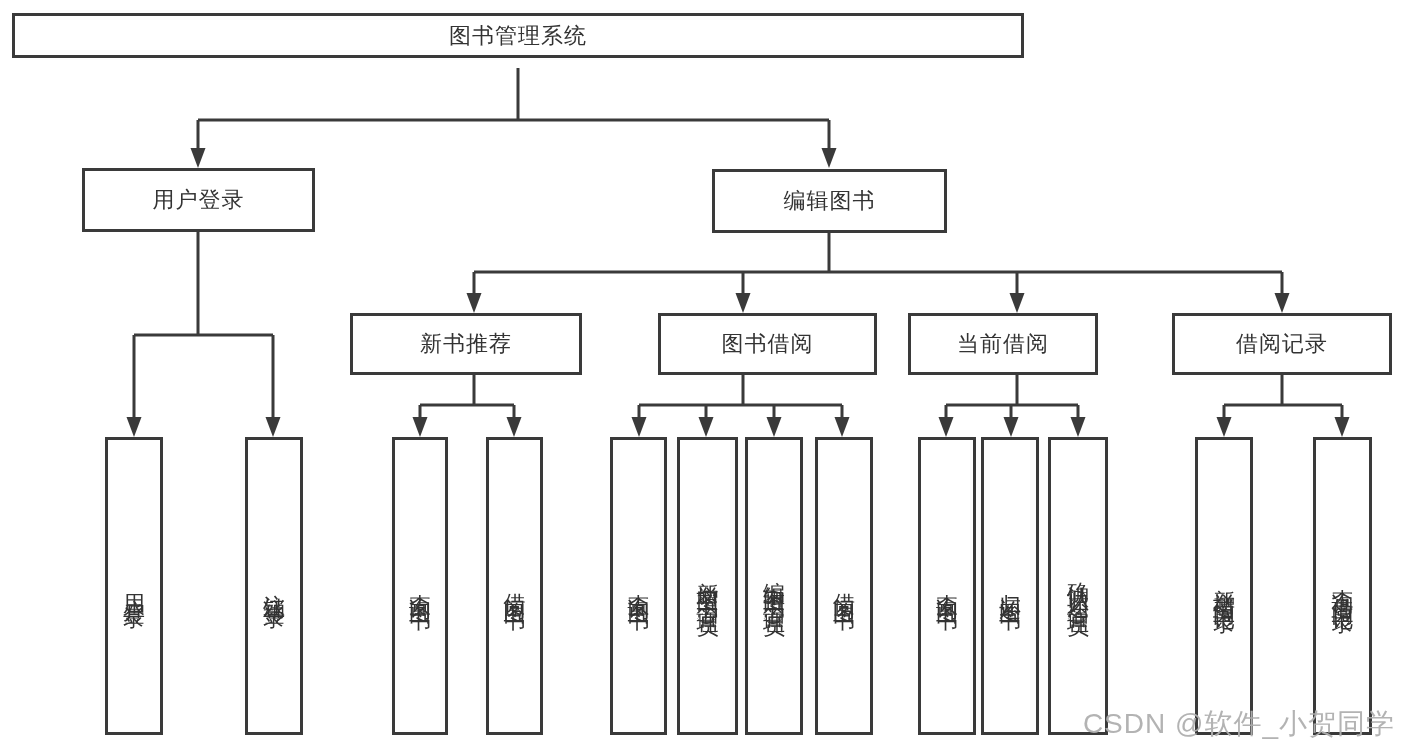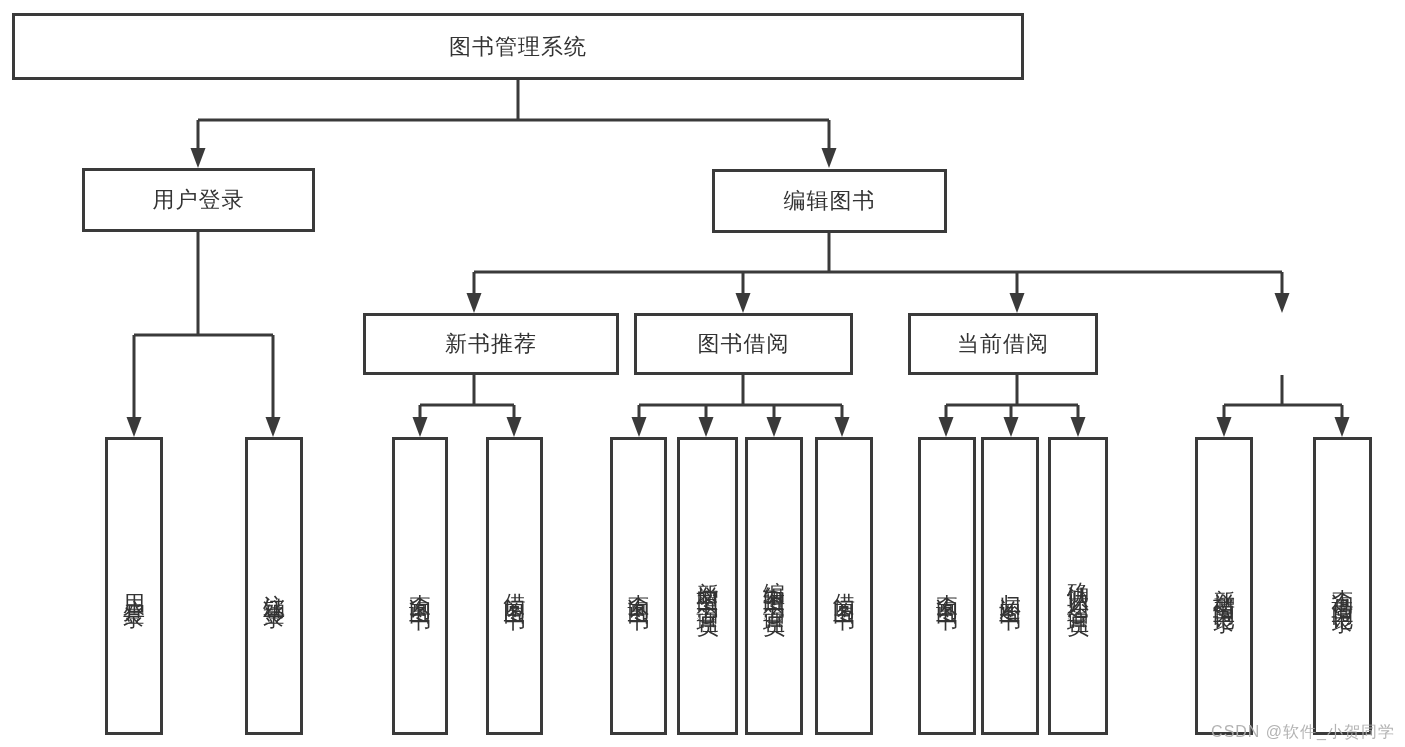--- a/index.html
+++ b/index.html
@@ -41,21 +41,21 @@
     writing-mode: vertical-rl;
     text-orientation: mixed;
     font-size: 22px;
     letter-spacing: 5px;
     line-height: 1;
   }
   .watermark {
     position: absolute;
     right: 10px;
     bottom: 4px;
-    font-size: 16px;
+    font-size: 28px;
     color: rgba(175, 175, 175, 0.95);
     letter-spacing: 1px;
     z-index: 5;
     white-space: nowrap;
   }
 </style>
 </head>
 <body>
 
 <div class="canvas">
@@ -93,39 +93,42 @@
       <polygon points="766.5,417 781.5,417 774,437"></polygon>
       <polygon points="834.5,417 849.5,417 842,437"></polygon>
       <polygon points="938.5,417 953.5,417 946,437"></polygon>
       <polygon points="1003.5,417 1018.5,417 1011,437"></polygon>
       <polygon points="1070.5,417 1085.5,417 1078,437"></polygon>
       <polygon points="1216.5,417 1231.5,417 1224,437"></polygon>
       <polygon points="1334.5,417 1349.5,417 1342,437"></polygon>
     </g>
   </svg>
 
-  <div class="node h" style="left:12px;top:13px;width:1012px;height:67px">
+  <div class="node h" style="left:12px;top:13px;width:1012px;height:45px">
     <span>图书管理系统</span>
   </div>
 
   <div class="node h" style="left:82px;top:168px;width:233px;height:64px">
     <span>用户登录</span>
   </div>
   <div class="node h" style="left:712px;top:169px;width:235px;height:64px">
     <span>编辑图书</span>
   </div>
 
-  <div class="node h" style="left:363px;top:313px;width:256px;height:62px">
+  <div class="node h" style="left:350px;top:313px;width:232px;height:62px">
     <span>新书推荐</span>
   </div>
-  <div class="node h" style="left:634px;top:313px;width:219px;height:62px">
+  <div class="node h" style="left:658px;top:313px;width:219px;height:62px">
     <span>图书借阅</span>
   </div>
   <div class="node h" style="left:908px;top:313px;width:190px;height:62px">
     <span>当前借阅</span>
+  </div>
+  <div class="node h" style="left:1172px;top:313px;width:220px;height:62px">
+    <span>借阅记录</span>
   </div>
 
   <div class="node v" style="left:105px;top:437px;width:58px;height:298px">
     <span>用户登录</span>
   </div>
   <div class="node v" style="left:245px;top:437px;width:58px;height:298px">
     <span>注销登录</span>
   </div>
 
   <div class="node v" style="left:392px;top:437px;width:56px;height:298px">

